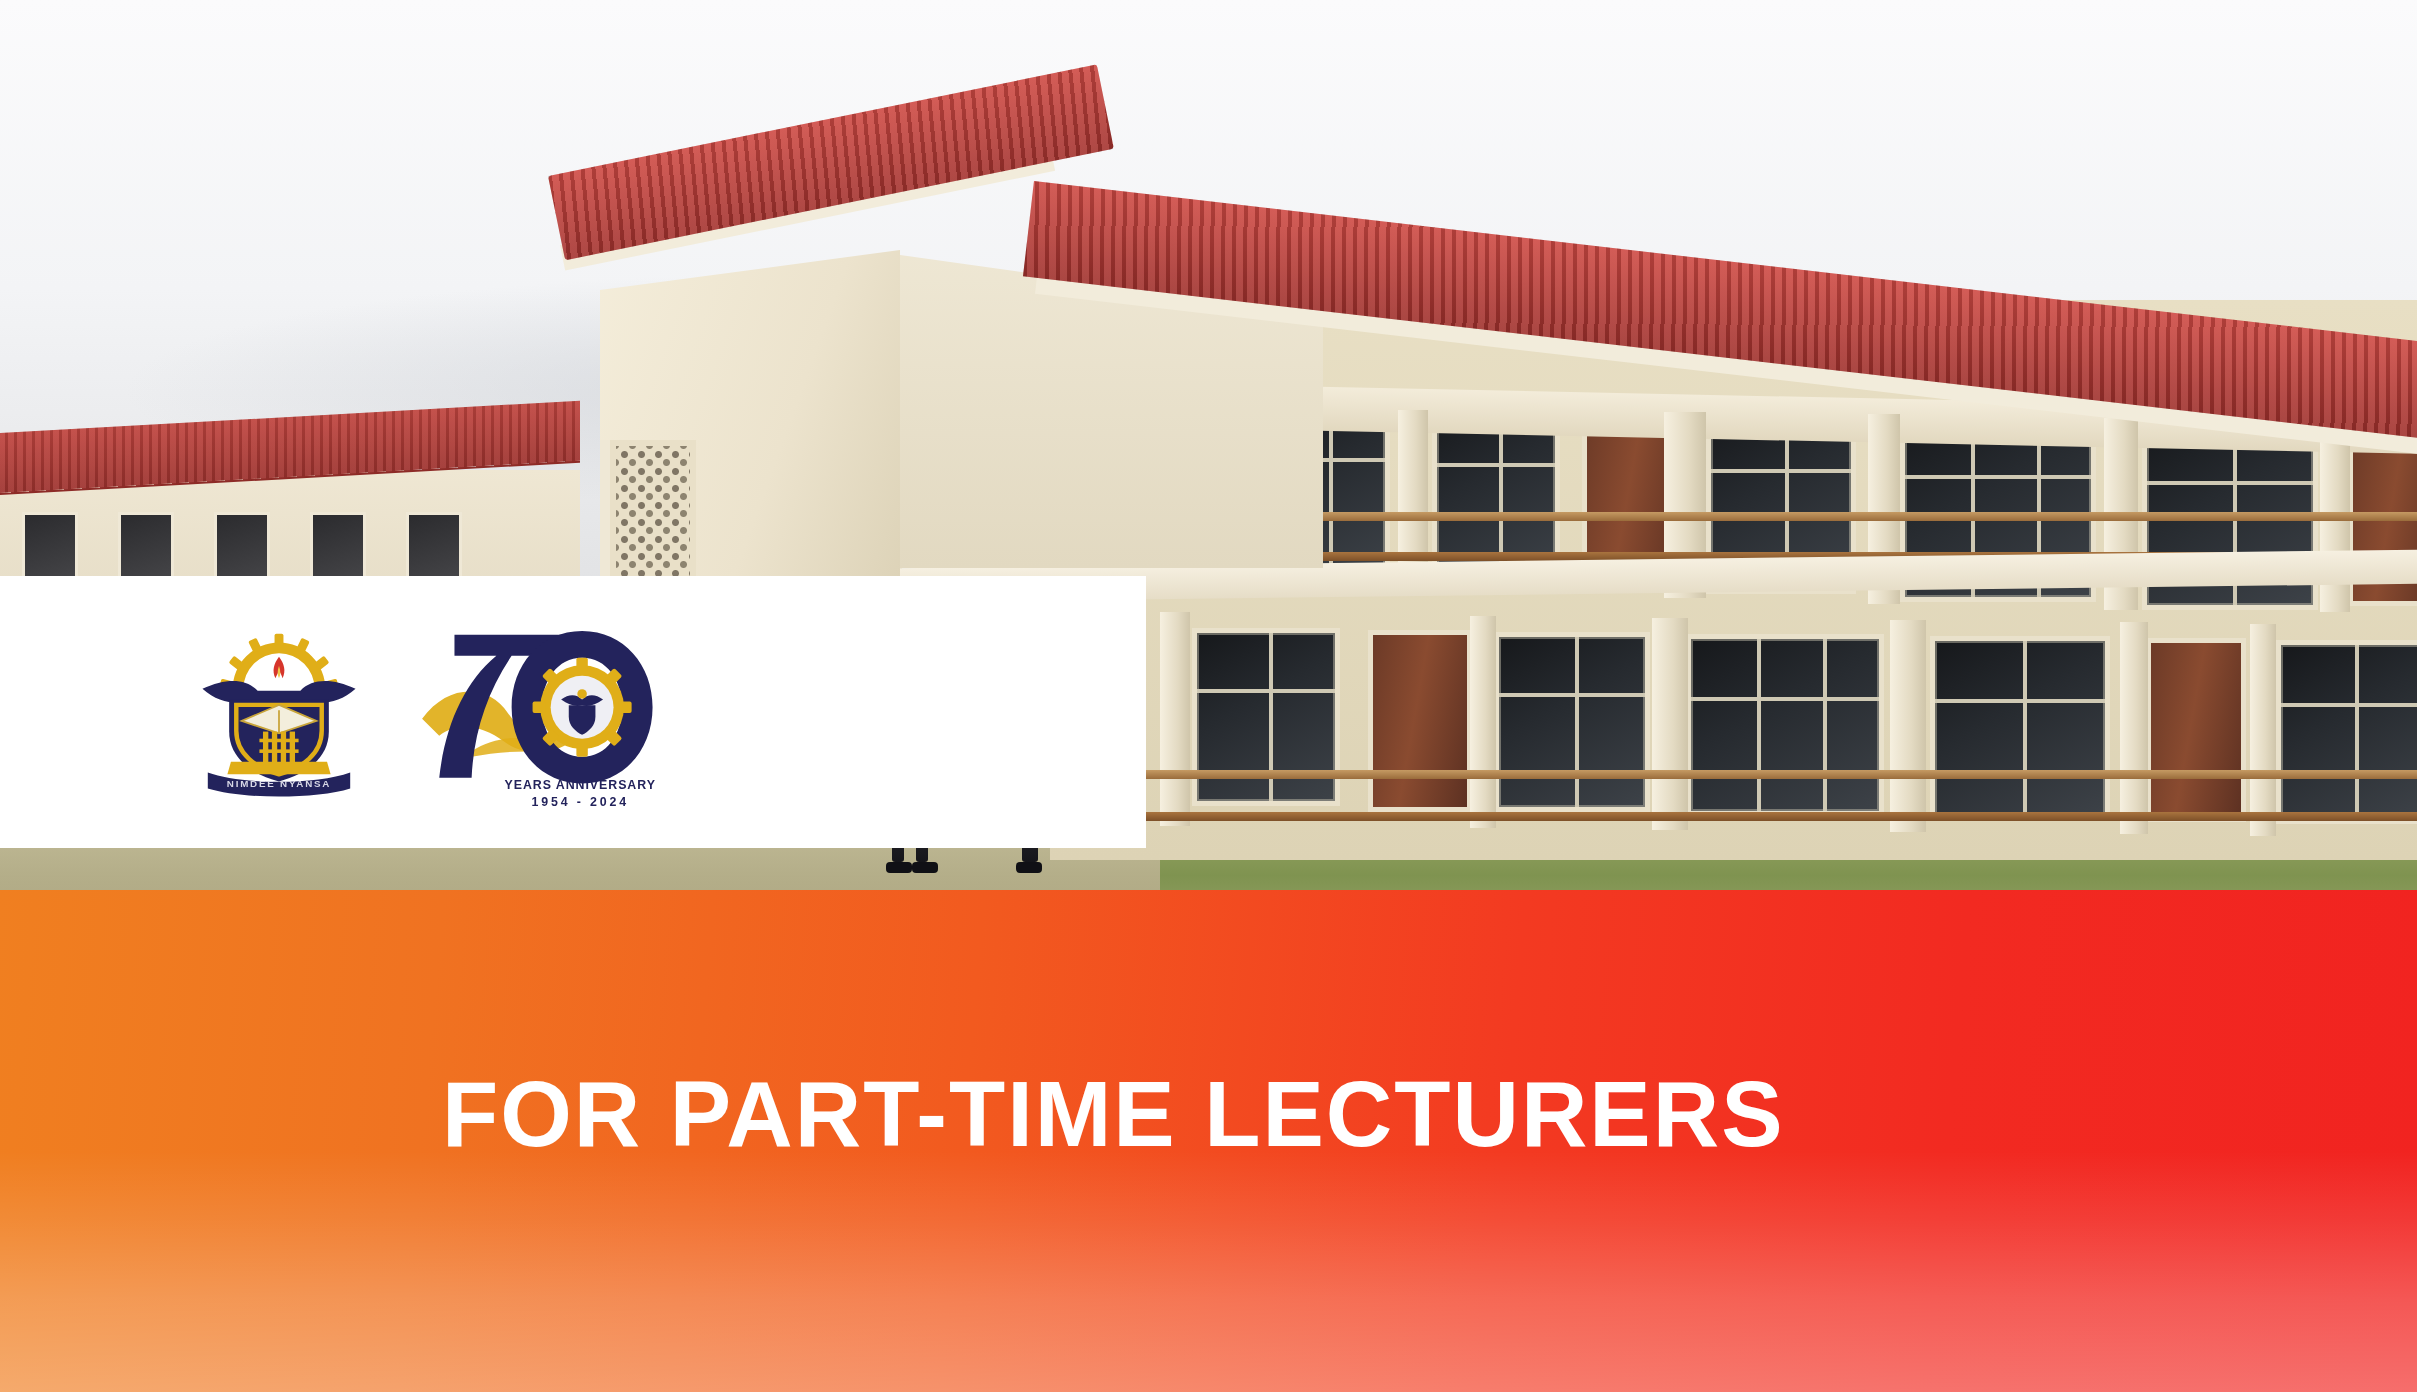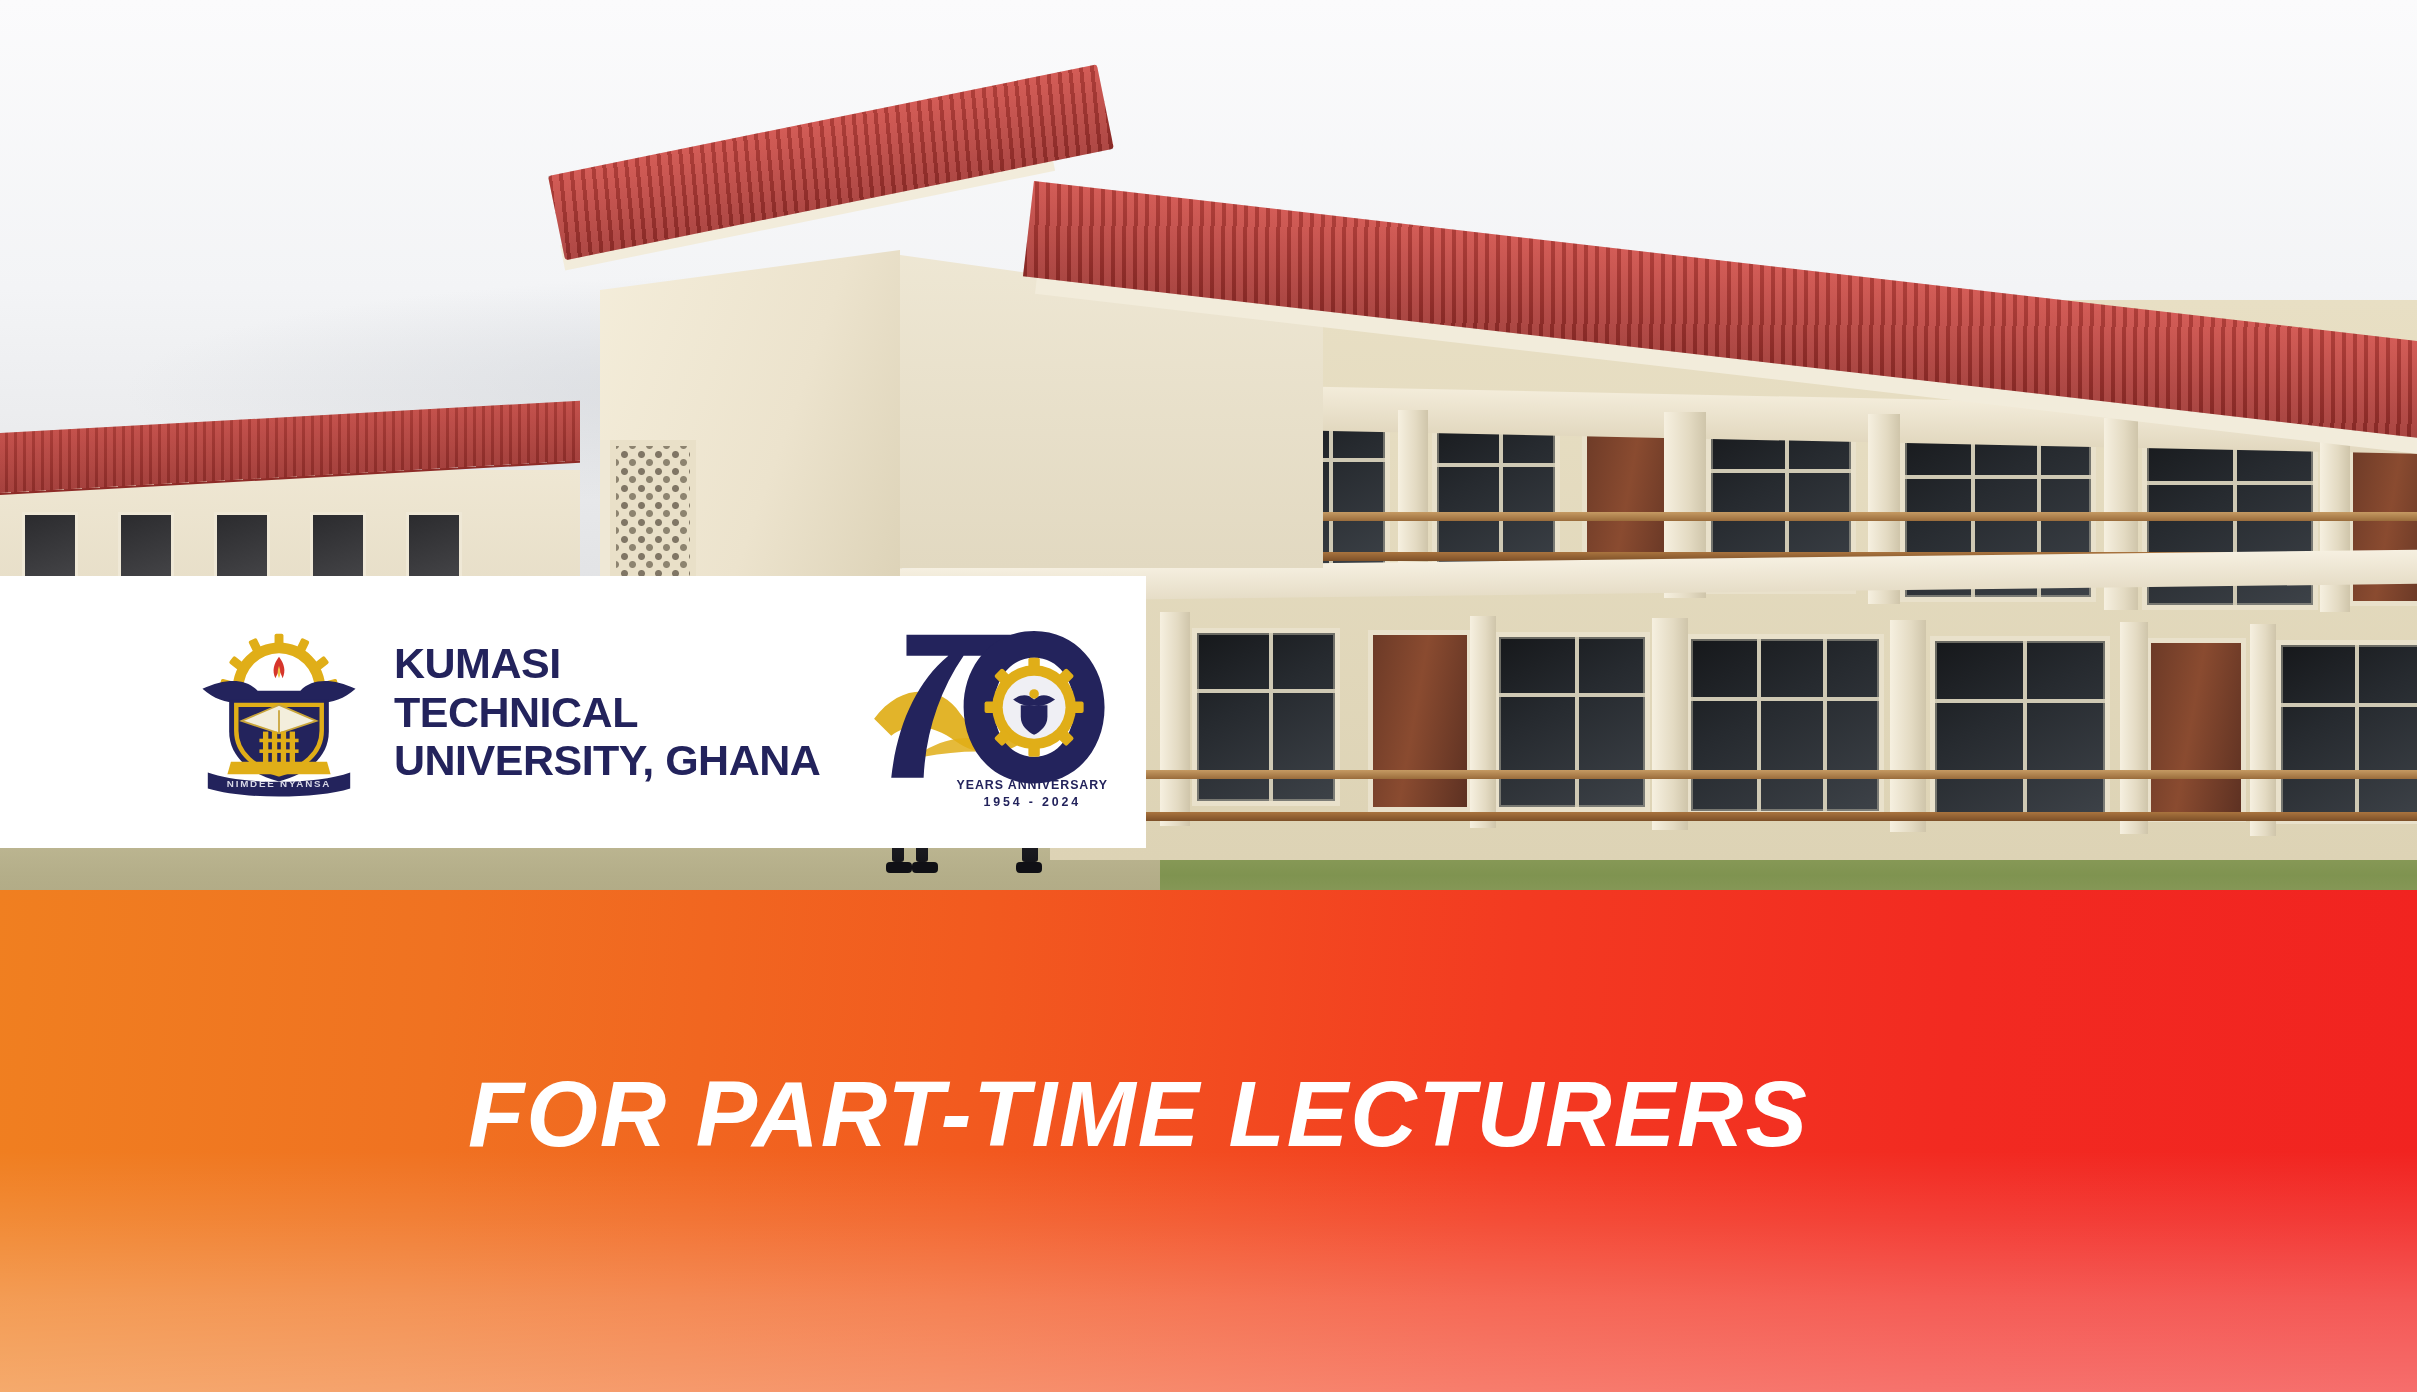--- a/index.html
+++ b/index.html
@@ -208,25 +208,24 @@
     font-family:"Liberation Sans", sans-serif;
     font-weight:bold;
     font-style:italic;
     font-size:152px;
     line-height:1;
     letter-spacing:1px;
     white-space:nowrap;
     text-shadow:2px 2px 0 rgba(0,0,0,.07);
   }
   .subhead{
-    position:absolute; left:468px; top:1068px;
+    position:absolute; left:442px; top:1068px;
     color:#ffffff;
     font-family:"Liberation Sans", sans-serif;
     font-weight:bold;
-    font-style:italic;
     font-size:92px;
     line-height:1;
     letter-spacing:2px;
     white-space:nowrap;
   }
 </style>
 </head>
 <body>
 
 <div id="poster">
@@ -376,23 +375,20 @@
             <rect x="78" y="142" width="44" height="4"></rect>
           </g>
 
           <path d="M46 156 L154 156 L158 170 L42 170 Z" fill="#E0AE18"></path>
 
           <path d="M20 168 C58 182 142 182 180 168 L180 186 C142 198 58 198 20 186 Z" fill="#23235C"></path>
           <text x="100" y="184" font-family="Liberation Sans, sans-serif" font-size="11" font-weight="bold" fill="#D8D8E6" text-anchor="middle" letter-spacing="2">NIMDEE NYANSA</text>
         </svg>
       </div>
 
-      <div class="uni-name">KUMASI
-TECHNICAL
-UNIVERSITY, GHANA</div>
 
       <div class="anniv">
         <svg viewBox="0 0 260 210" xmlns="http://www.w3.org/2000/svg">
 
           <path d="M2 112 C30 74 72 76 92 106 C110 132 136 140 164 130 C148 150 112 154 88 136 C66 120 40 114 20 130 Z" fill="#E0AE18" opacity=".92"></path>
           <path d="M54 146 C86 126 126 128 154 150 C120 144 86 146 54 152 Z" fill="#E0AE18" opacity=".85"></path>
 
           <path d="M36 24 L150 24 L150 46 L96 46 C70 84 56 128 54 174 L20 174 C26 120 46 74 80 46 L36 46 Z" fill="#23235C"></path>
 
           <path d="M170 20 C214 20 244 56 244 100 C244 144 214 180 170 180 C126 180 96 144 96 100 C96 56 126 20 170 20 Z

